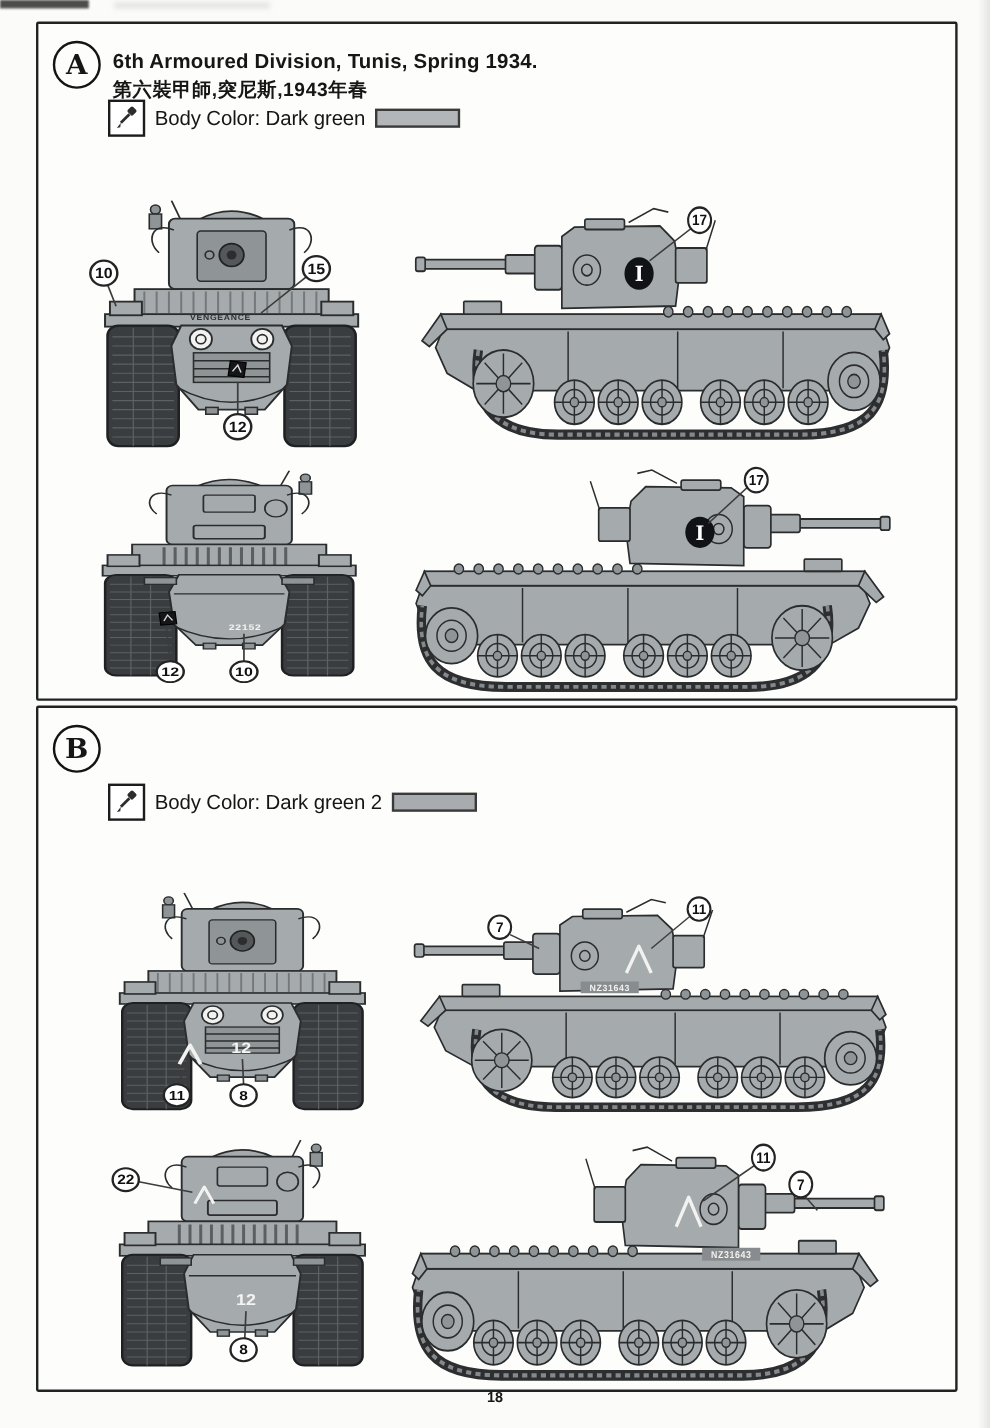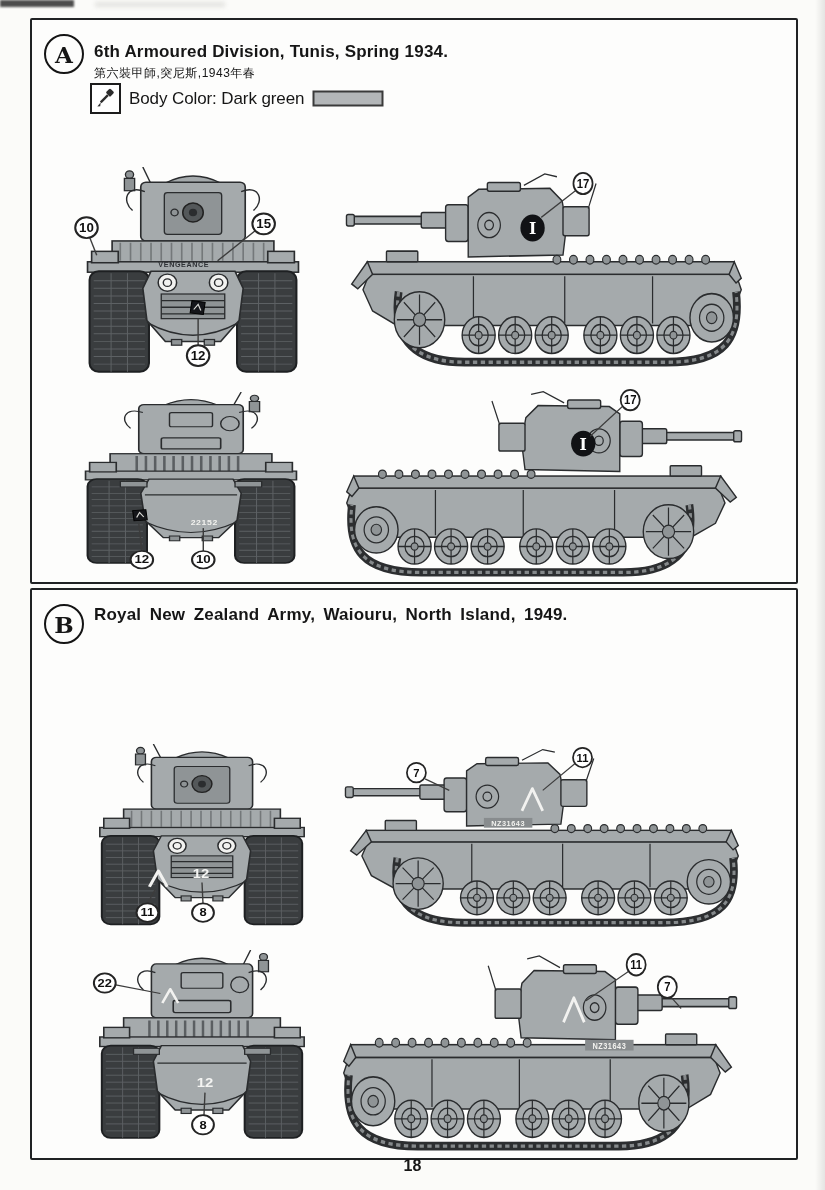--- a/index.html
+++ b/index.html
@@ -15,21 +15,21 @@
   .artifact-2{position:absolute;left:95px;top:2px;width:130px;height:5px;background:#e3e3e0;filter:blur(2px);}
 
   .panel{position:absolute;left:30px;width:764px;border:2px solid #202224;border-radius:2px;background:#fdfdfc;}
   .panel-a{top:18px;height:562px;}
   .panel-b{top:588px;height:568px;}
 
   .letter-badge{position:absolute;left:12px;top:14px;width:36px;height:36px;border:2.4px solid #141414;
     border-radius:50%;display:flex;align-items:center;justify-content:center;
     font-family:"DejaVu Serif","Liberation Serif",serif;font-weight:bold;font-size:23px;}
   .title-en{position:absolute;left:62px;top:22px;font-size:17px;font-weight:bold;letter-spacing:.2px;white-space:nowrap;}
-  .title-zh{position:absolute;left:62px;top:45px;font-size:12px;font-weight:normal;letter-spacing:.5px;white-space:nowrap;text-align:center;}
+  .title-zh{position:absolute;left:62px;top:45px;font-size:16px;font-weight:bold;letter-spacing:.5px;white-space:nowrap;text-align:center;}
   .panel-b .title-en{top:15px;word-spacing:3.5px;}
   .panel-b .title-zh{top:38px;}
   .paint-row{position:absolute;left:58px;display:flex;align-items:center;gap:8px;}
   .panel-a .paint-row{top:63px;}
   .panel-b .paint-row{top:63px;}
   .tool-box{width:27px;height:27px;border:2px solid #1c1c1c;display:flex;align-items:center;justify-content:center;background:#fff;}
   .paint-label{font-size:17px;letter-spacing:-0.1px;}
   .swatch-svg{display:block;}
 
   .tank{position:absolute;}
@@ -51,21 +51,21 @@
   .callout text{font:bold 13px "Liberation Sans",sans-serif;fill:#101010;text-anchor:middle;}
 
   .mk-name{font:bold 7px "Liberation Sans",sans-serif;fill:#2f3236;text-anchor:middle;letter-spacing:.6px;}
   .mk-serial{font:bold 8.5px "Liberation Sans",sans-serif;fill:#f2f2ef;text-anchor:middle;letter-spacing:.6px;}
   .mk-big{font:bold 15px "Liberation Sans",sans-serif;fill:#f4f4f2;text-anchor:middle;}
   .mk-roundel{font:bold 18px "DejaVu Serif","Liberation Serif",serif;fill:#ffffff;text-anchor:middle;}
   .mk-tri{fill:none;stroke:#f2f2f0;stroke-width:3.2;stroke-linejoin:round;}
   .mk-tri2{fill:none;stroke:#f2f2f0;stroke-width:2.6;stroke-linejoin:round;}
 
   .page-number{position:absolute;top:1157px;left:0;width:100%;text-align:center;
-    font-size:16px;font-weight:bold;}
+    font-size:12px;font-weight:bold;}
 </style>
 </head>
 <body>
 
 <svg width="0" height="0" style="position:absolute" aria-hidden="true">
   <defs>
 
     <g id="sym-side">
       <rect class="t-fill" x="6" y="48" width="116" height="8" rx="2"></rect>
       <rect class="t-fill" x="4" y="46" width="9" height="12" rx="2"></rect>
@@ -285,21 +285,33 @@
     <line x1="319" y1="20" x2="282" y2="52"></line>
       <circle cx="328" cy="13" r="11"></circle>
     <text x="328" y="17.5">17</text>
   </g>
 </svg>
 
 <div class="panel panel-b">
   <div class="letter-badge">
     <span>B</span>
   </div>
-  <div class="title-en">Royal New Zealand Army, Waiouru, North Island, 1949.</div>
+  <div class="paint-row">
+    <span class="tool-box">
+      <svg width="21" height="21" viewBox="0 0 22 22">
+        <rect x="12.5" y="1.5" width="6.5" height="6.5" rx="1.5" transform="rotate(45 15.7 4.7)" fill="#2d2d2d"></rect>
+        <line x1="13.5" y1="7.5" x2="6" y2="15" stroke="#2d2d2d" stroke-width="2.4"></line>
+        <path d="M6,15 L2.5,19.5 L5.5,19 Z" fill="#2d2d2d"></path>
+      </svg>
+    </span>
+    <span class="paint-label">Body Color: Dark green 2</span>
+    <svg class="swatch-svg" width="72" height="17">
+      <rect x="1.5" y="1.5" width="69" height="14" stroke="#3a3a3a" stroke-width="2" fill="#a8acae"></rect>
+    </svg>
+  </div>
 </div>
 
 <svg class="tank" style="left:78px;top:744px;" width="248" height="192" viewBox="0 0 250 230" preserveAspectRatio="none">
   <use href="#sym-front"></use>
   <path class="mk-tri" d="M72,171 L81,152 L90,171"></path>
   <text class="mk-big" x="124" y="160">12</text>
   <g class="callout">
     <line x1="70" y1="191" x2="78" y2="174"></line>
       <circle cx="70" cy="202" r="11"></circle>
     <text x="70" y="206.5">11</text>

